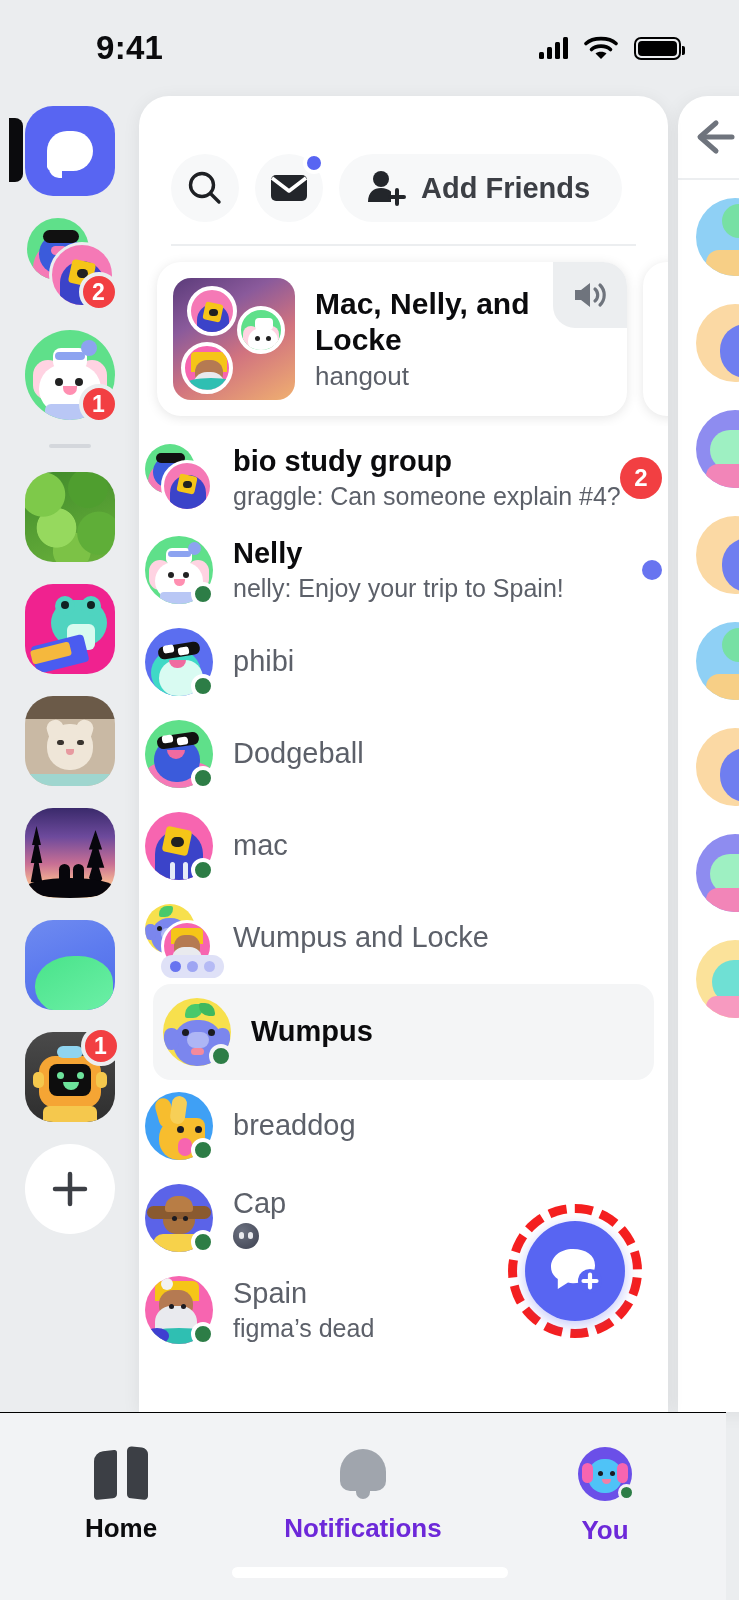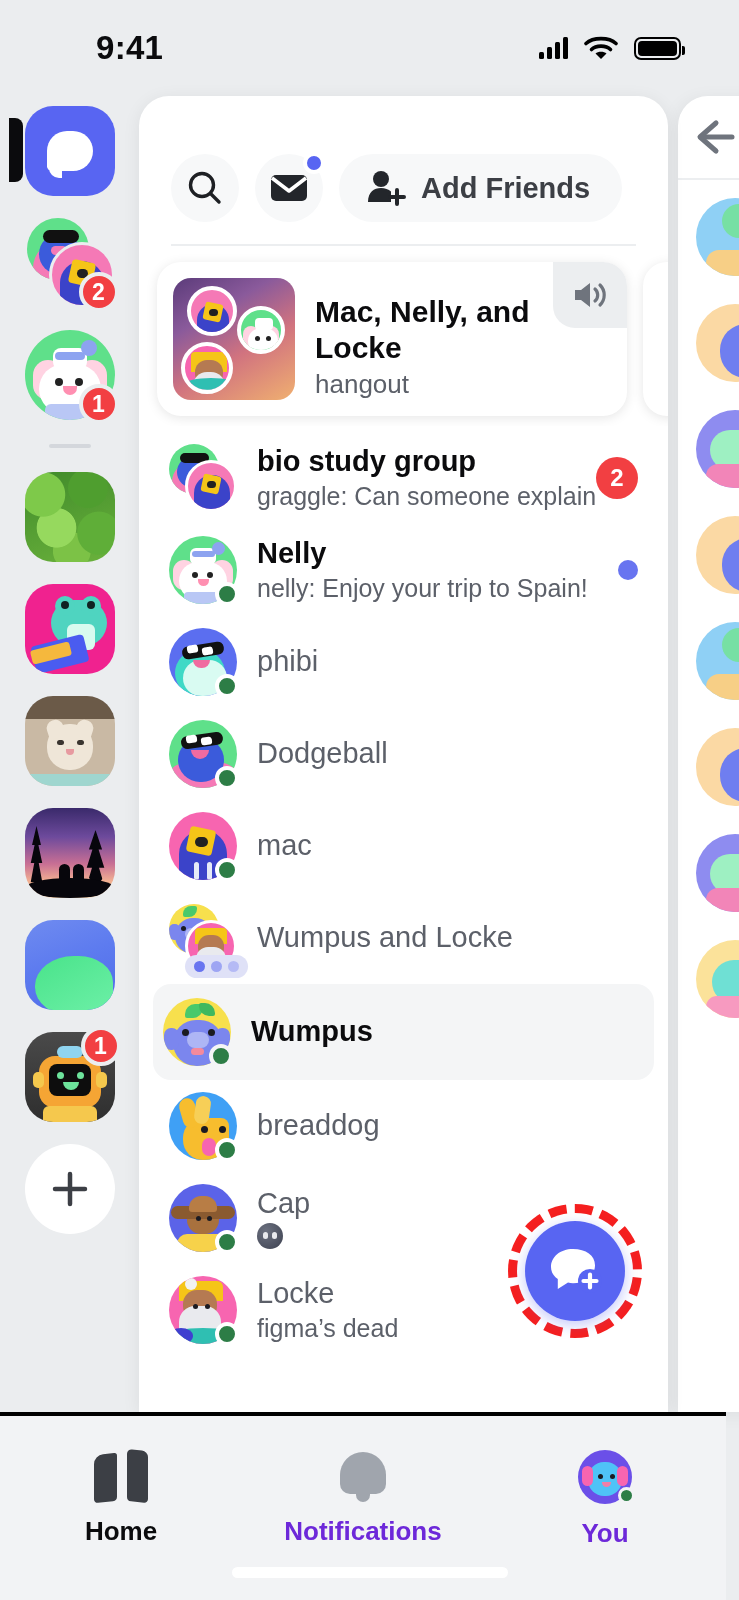--- a/index.html
+++ b/index.html
@@ -84,36 +84,36 @@
       background:#5865f2;border:4px solid #fff;}
   .addfriends{ height:68px;border-radius:34px;background:#f7f8f9;display:flex;align-items:center;
       gap:14px;padding:0 32px 0 26px; }
   .addfriends span{ font-size:29px;font-weight:600;color:#3c3f45; }
   .hr{ height:2px;background:#eceef0;margin:22px 0 0 0; }
 
   
   .voice-wrap{ padding:16px 0 10px 18px; display:flex; gap:16px; overflow:hidden; }
   .voice-card{
     min-width:470px; height:154px; background:#fff; border-radius:24px;
-    box-shadow:0 2px 12px rgba(0,0,0,.10); display:flex; align-items:flex-end;
+    box-shadow:0 2px 12px rgba(0,0,0,.10); display:flex; align-items:center;
     padding:16px; position:relative; overflow:hidden;
   }
   .voice-thumb{ width:122px;height:122px;border-radius:18px;position:relative;overflow:hidden;
     background:linear-gradient(150deg,#5b3b7a 0%,#8a5a9b 30%,#d1737f 60%,#f0b070 100%); flex:none;}
   .vt-av{position:absolute;border-radius:50%;border:4px solid #fff;overflow:hidden;}
   .voice-meta{ margin-left:20px; }
   .voice-name{ font-size:30px;font-weight:700;color:#0b0b0d;line-height:1.18;max-width:250px;}
   .voice-sub{ font-size:26px;color:#5c6069;margin-top:4px; }
   .spk{ position:absolute; right:0; top:0; width:74px;height:66px;background:#eceef0;
     border-radius:0 0 0 22px; display:flex;align-items:center;justify-content:center;}
   .voice-card.peek{ min-width:120px; }
 
   
   .dmlist{ padding:6px 0 0 0; }
-  .dm{ display:flex; align-items:center; height:92px; padding:0 30px; position:relative; }
+  .dm{ display:flex; align-items:center; height:92px; padding:0 6px; position:relative; }
   .dm.sel{ background:#f4f5f6; border-radius:18px; margin:0 14px; padding:0 10px; height:96px;}
   .dm-av{ width:68px;height:68px;position:relative;flex:none; }
   .dm-txt{ margin-left:20px; flex:1; min-width:0;}
   .dm-name{ font-size:29px;color:#5c6069;font-weight:400;line-height:1.15; }
   .dm-name.unread{ color:#0b0b0d; font-weight:700; }
   .dm-prev{ font-size:25px;color:#5c6069;margin-top:3px;white-space:nowrap;overflow:hidden;
             display:flex;align-items:center;gap:8px;}
   .dm-badge{ min-width:42px;height:42px;padding:0 8px;background:#f23f42;border-radius:21px;
       color:#fff;font-size:24px;font-weight:700;display:flex;align-items:center;justify-content:center;}
   .dm-dot{ width:20px;height:20px;border-radius:50%;background:#6874f0; }
@@ -146,21 +146,21 @@
     box-shadow:-3px 3px 18px rgba(0,0,0,.06);
   }
   .peek-head{ height:82px; display:flex;align-items:center;padding-left:14px; }
   .peek-hr{ height:2px;background:#eceef0; }
   .peek-list{ padding-top:18px; display:flex;flex-direction:column;gap:28px;padding-left:18px; }
   .peek-av{ width:78px;height:78px;border-radius:50%;overflow:hidden;position:relative; }
 
   
   .tabbar{
     position:absolute;left:0;bottom:0;width:726px;height:188px;background:#f2f3f5;
-    border-top:4px solid #000000; display:flex; align-items:flex-start; padding-top:34px;
+    border-top:1px solid #000000; display:flex; align-items:flex-start; padding-top:34px;
   }
   .tab{ flex:1; display:flex;flex-direction:column;align-items:center;gap:14px; }
   .tab-lbl{ font-size:26px;color:#6d28d9;font-weight:700; }
   .tab.active .tab-lbl{ color:#0b0b0d;font-weight:700; }
   .home-ic{ width:54px;height:52px;position:relative; }
   .home-ic .hl{position:absolute;left:0;top:4px;width:23px;height:48px;background:#3c3f45;
       border-radius:9px 3px 4px 4px;transform:skewY(-6deg);}
   .home-ic .hr2{position:absolute;right:0;top:0;width:21px;height:52px;background:#3c3f45;
       border-radius:5px 6px 4px 4px;transform:skewY(6deg);}
   .bell{ width:46px;height:52px;position:relative; }
@@ -616,21 +616,21 @@
           <div class="L" style="left:14px;top:14px;width:34px;height:30px;background:#b57a52;border-radius:14px"></div>
           <div class="L" style="left:10px;top:30px;width:42px;height:30px;background:#e9eaee;border-radius:16px 16px 6px 6px"></div>
           <div class="L" style="left:24px;top:28px;width:5px;height:5px;background:#1b1b22;border-radius:50%"></div>
           <div class="L" style="left:36px;top:28px;width:5px;height:5px;background:#1b1b22;border-radius:50%"></div>
           <div class="L" style="left:0;bottom:0;width:68px;height:16px;background:#2fbfb2"></div>
           <div class="L" style="left:0;bottom:0;width:24px;height:16px;background:#3f3fd0"></div>
         </div>
         <span class="status"></span>
       </div>
       <div class="dm-txt">
-        <div class="dm-name">Locke</div>
+        <div class="dm-name">Spain</div>
         <div class="dm-prev">
           <span>figma’s dead</span>
         </div>
       </div>
     </div>
 
   </div>
 
   <div class="fab-wrap">
     <div class="fab-ring"></div>

